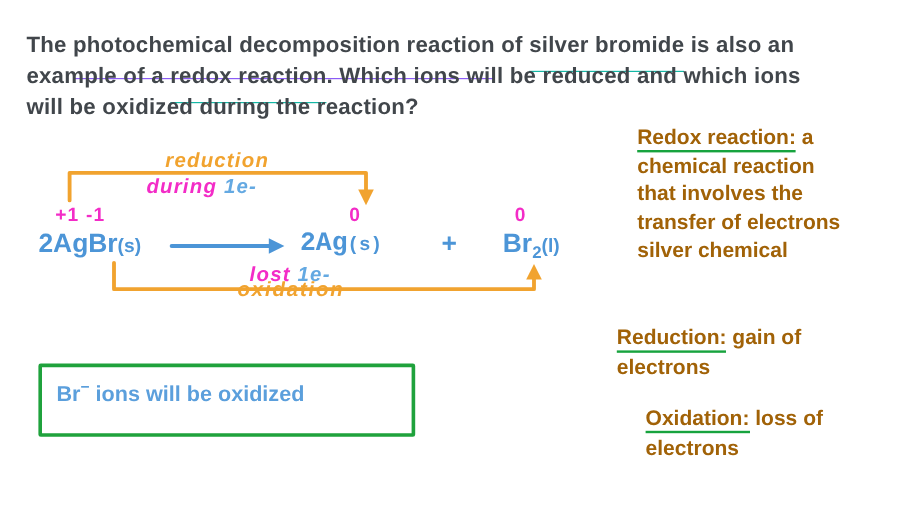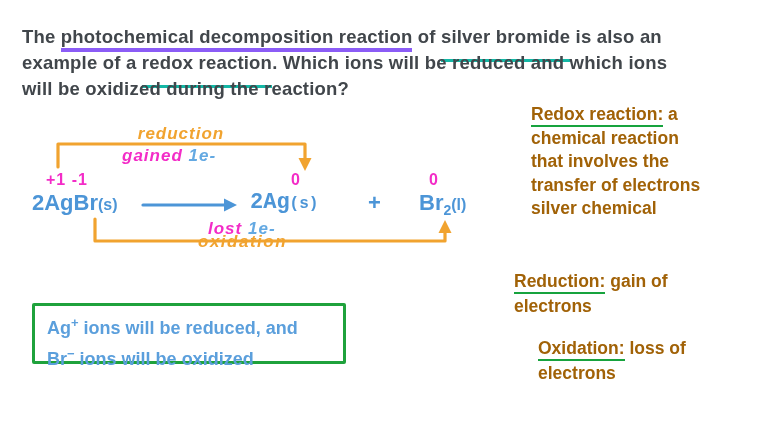--- a/index.html
+++ b/index.html
@@ -22,22 +22,22 @@
     position: absolute;
     left: 22px;
     top: 24px;
     color: #41464B;
     font-size: 18.5px;
     font-weight: 700;
     letter-spacing: 0.2px;
     line-height: 26px;
     white-space: nowrap;
   }
-  .u-orange { border-bottom: 4px solid #8b5cf6; padding-bottom: 1px; }
-  .u-pink   { border-bottom: 3px solid #14b8a6; padding-bottom: 12px; }
+  .u-orange { border-bottom: 1px solid #8b5cf6; padding-bottom: 18px; }
+  .u-pink   { border-bottom: 1px solid #14b8a6; padding-bottom: 12px; }
 
   
   .dg-label { position: absolute; font-weight: 700; white-space: nowrap; font-style: italic; }
   .orange-txt { color: #F1A32F; }
   .pink-txt   { color: #F32CC7; }
   .lblue-txt  { color: #64A9E2; }
 
   .lbl-reduction { left: 121px; top: 124px; width: 120px; text-align: center; font-size: 17px; letter-spacing: 1px; }
   .lbl-gained    { left: 122px; top: 146px; font-size: 17px; letter-spacing: 1px; }
   .lbl-lost      { left: 208px; top: 219px; font-size: 17px; letter-spacing: 1px; text-align: right; }
@@ -107,37 +107,36 @@
     <polygon points="298.5,158 311.5,158 305,171" fill="#F1A32F"></polygon>
 
     <line x1="143" y1="205" x2="226" y2="205" stroke="#4C95D7" stroke-width="3.2" stroke-linecap="round"></line>
     <polygon points="224,198.5 224,211.5 237,205" fill="#4C95D7"></polygon>
 
     <polyline points="95,219 95,241 445,241 445,231" fill="none" stroke="#F1A32F" stroke-width="3.2" stroke-linecap="round" stroke-linejoin="round"></polyline>
     <polygon points="438.5,233 451.5,233 445,220" fill="#F1A32F"></polygon>
   </svg>
 
   <div class="dg-label orange-txt lbl-reduction">reduction</div>
-  <div class="dg-label lbl-gained"><span class="pink-txt">gained</span><span> </span><span class="lblue-txt"><span>1e</span><span>-</span></span></div>
+  <div class="dg-label lbl-gained"><span class="pink-txt">during</span><span> </span><span class="lblue-txt"><span>1e</span><span>-</span></span></div>
   <div class="dg-label lbl-lost"><span class="pink-txt">lost</span><span> </span><span class="lblue-txt"><span>1e</span><span>-</span></span></div>
   <div class="dg-label orange-txt lbl-oxidation">oxidation</div>
 
   <div class="ox-state ox-reactant">+1 -1</div>
   <div class="ox-state ox-product1">0</div>
   <div class="ox-state ox-product2">0</div>
 
   <div class="eq-row">
     <div class="species sp-reactant"><span>2AgBr</span><span class="state-txt">(s)</span></div>
     <div class="species sp-product1"><span>2Ag</span><span class="state-txt">(s)</span></div>
     <div class="species sp-plus">+</div>
     <div class="species sp-product2"><span>Br</span><sub>2</sub><span class="state-txt">(l)</span></div>
   </div>
 
   <div class="answer-box">
-    <div><span>Ag</span><sup>+</sup><span> ions will be reduced, and</span></div>
     <div><span>Br</span><sup>−</sup><span> ions will be oxidized</span></div>
   </div>
 
   <div class="defs def-redox">
     <div><span class="u-green">Redox reaction:</span><span> a</span></div>
     <div>chemical reaction</div>
     <div>that involves the</div>
     <div>transfer of electrons</div>
     <div>silver chemical</div>
   </div>

